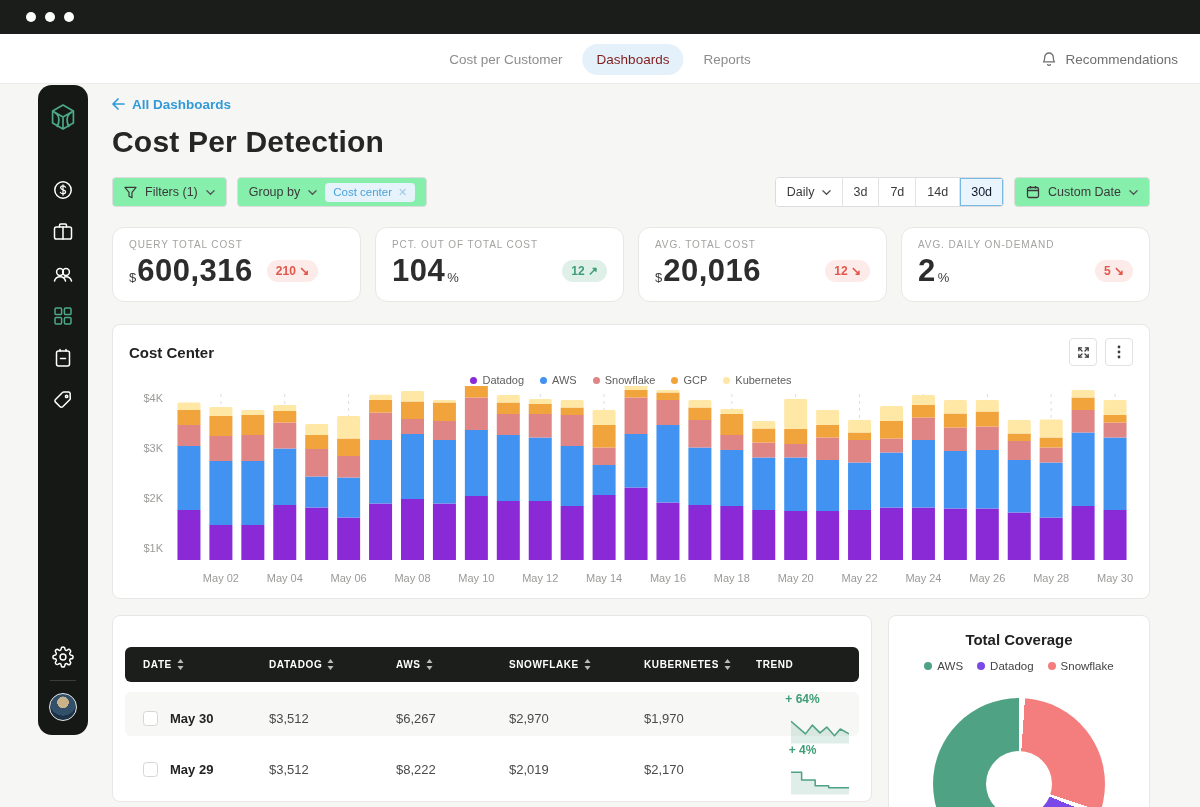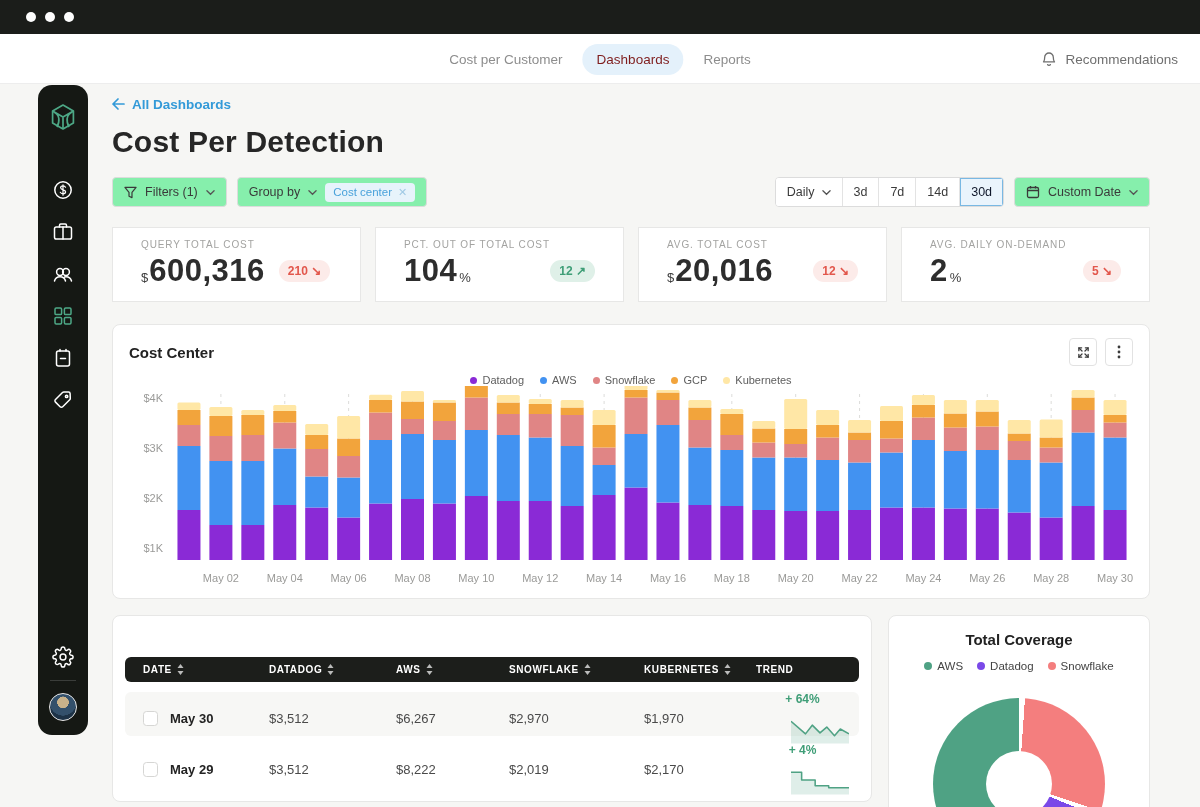--- a/index.html
+++ b/index.html
@@ -38,21 +38,21 @@
   .btn { display:inline-flex; align-items:center; gap:8px; height:30px; padding:0 11px; background:#86efac; border:1px solid #dcdcdc; border-radius:4px; font-size:12.5px; color:#3a3a3a; cursor:pointer; font-family:inherit; }
   .chip { display:inline-flex; align-items:center; gap:6px; background:#e7f3fb; color:#4aa2db; font-size:11.5px; padding:3px 8px; border-radius:4px; }
   .chip .x { color:#9fc9e4; font-size:11px; cursor:pointer; }
   .segmented { display:flex; align-items:stretch; height:30px; background:#fff; border:1px solid #dcdcdc; border-radius:4px; overflow:hidden; }
   .seg { display:flex; align-items:center; gap:7px; padding:0 11px; font-size:12.5px; color:#3a3a3a; border-right:1px solid #e3e3e3; cursor:pointer; background:#fff; }
   .seg:last-child { border-right:none; }
   .seg.active { background:#eaf4fc; color:#0f172a; box-shadow:inset 0 0 0 1px #79b8e3; }
   .chev { width:9px; height:9px; flex:none; }
   
   .kpi-row { margin-top:20px; display:flex; gap:14px; }
-  .kpi-card { flex:1; background:#fff; border:1px solid #e7e7e6; border-radius:0; padding:11px 28px 12px; }
+  .kpi-card { flex:1; background:#fff; border:1px solid #e7e7e6; border-radius:12px; padding:11px 16px 12px; }
   .kpi-label { font-size:10px; color:#a3a3a1; letter-spacing:0.9px; }
   .kpi-value-row { margin-top:3px; display:flex; align-items:center; }
   .kpi-value { font-size:31px; color:#2d2d2d; font-weight:700; letter-spacing:0.5px; }
   .kpi-fix { font-size:13px; color:#3c3c3c; }
   .kpi-prefix { align-self:flex-end; margin:0 1px 4px 0; }
   .kpi-suffix { align-self:flex-end; margin:0 0 4px 2px; }
   .badge { font-size:12px; font-weight:bold; padding:4px 9px; border-radius:11px; white-space:nowrap; }
   .badge.red { background:#fcebe9; color:#e2574c; }
   .badge.green { background:#dff0e8; color:#3f9e77; }
   .badge.inline { margin-left:14px; }
@@ -69,21 +69,21 @@
   .dot { width:7px; height:7px; border-radius:50%; display:inline-block; }
   
   .bottom-row { margin-top:16px; display:flex; gap:16px; align-items:flex-start; }
   .table-card { width:760px; padding:13px 0 14px; }
   .table-head { display:flex; align-items:center; padding:0 14px 0 16px; gap:12px; }
   .table-titles { margin-right:auto; }
   .table-sub { font-size:11px; color:#8b8b8b; margin-top:3px; }
   .search-box { display:flex; align-items:center; gap:9px; width:332px; height:34px; background:#f4f4f3; border-radius:4px; padding:0 12px; }
   .search-box input { border:none; background:transparent; outline:none; font-size:12.5px; color:#444; width:100%; font-family:inherit; }
   .search-box input::placeholder { color:#9b9b9b; }
-  .thead { margin:28px 12px 0; height:25px; background:#1c1e1b; border-radius:6px; display:grid; grid-template-columns:126px 127px 113px 135px 112px 1fr; align-items:center; padding:0 0 0 18px; }
+  .thead { margin:18px 12px 0; height:35px; background:#1c1e1b; border-radius:6px; display:grid; grid-template-columns:126px 127px 113px 135px 112px 1fr; align-items:center; padding:0 0 0 18px; }
   .th { display:flex; align-items:center; gap:5px; color:#fff; font-size:10px; font-weight:bold; letter-spacing:0.6px; cursor:pointer; }
   .tbody { margin:10px 12px 0; display:flex; flex-direction:column; gap:7px; }
   .tr { height:44px; border-radius:6px; display:grid; grid-template-columns:126px 127px 113px 135px 112px 1fr; align-items:center; padding-left:18px; cursor:pointer; }
   .tr.alt { background:#f7f7f5; }
   .td { font-size:13px; color:#4a4a4a; }
   .td.date { display:flex; align-items:center; gap:12px; font-weight:bold; color:#232323; }
   .tr input[type=checkbox] { appearance:none; width:15px; height:15px; border:1.5px solid #d6d6d4; border-radius:3.5px; background:#fff; cursor:pointer; }
   .td.trend { display:flex; align-items:center; gap:10px; padding-right:10px;flex-direction:column; }
   .trend-pct { color:#3f9e77; font-size:12px; font-weight:bold; white-space:nowrap; }
   .spark { margin-left:auto; }

